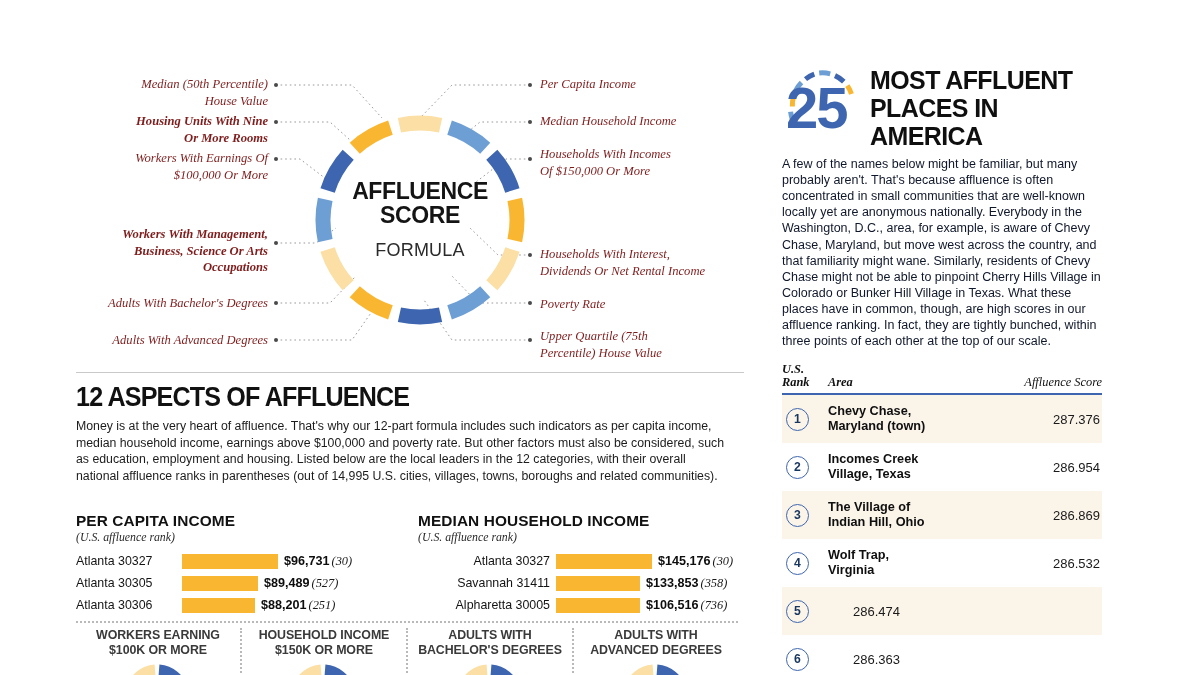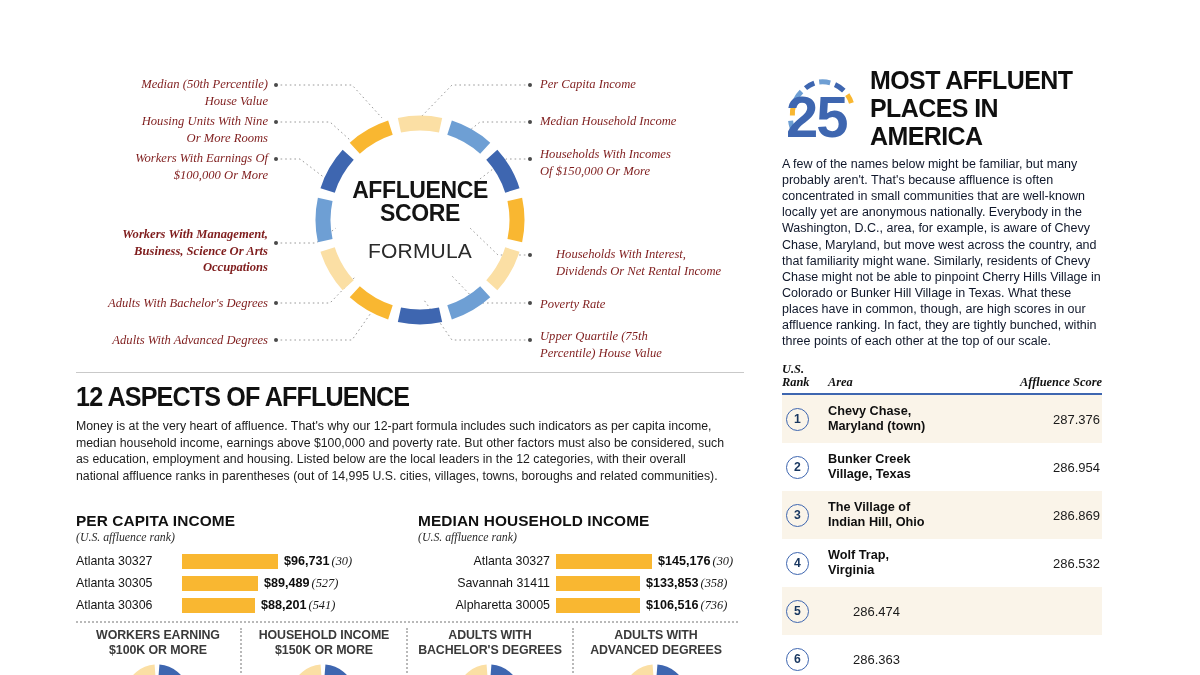--- a/index.html
+++ b/index.html
@@ -29,21 +29,21 @@
     align-items: center; justify-content: center;
     text-align: center; line-height: 1.03;
   }
   .donut-center .l1, .donut-center .l2 {
     font-family: "Liberation Sans", sans-serif;
     font-weight: 700; font-size: 23px; letter-spacing: -0.4px;
     color: #141414;
   }
   .donut-center .l3 {
     font-family: "Liberation Sans", sans-serif;
-    font-weight: 400; font-size: 21px; letter-spacing: 0.2px;
+    font-weight: 400; font-size: 18px; letter-spacing: 0.2px;
     color: #2a2a2a; margin-top: 14px;
   }
 
   .lbl {
     position: absolute;
     font-family: "Liberation Serif", serif;
     font-style: italic;
     font-size: 12.6px;
     line-height: 1.33;
     color: #7f1d1d;
@@ -124,21 +124,21 @@
     font-weight: 700; font-size: 12.4px; line-height: 1.18;
     color: #3a3a3a; letter-spacing: -0.1px; white-space: pre-line;
   }
   .tile .mini { margin-top: 7px; display: flex; justify-content: center; }
 
   
   .right-col {
     width: 420px; position: relative; padding: 56px 80px 0 0;
   }
   .rc-inner { width: 320px; margin-left: 2px; }
-  .masthead { display: flex; align-items: flex-end; gap: 10px; }
+  .masthead { display: flex; align-items: center; gap: 10px; }
   .num25 { position: relative; width: 78px; height: 76px; flex: 0 0 78px; }
   .num25 .digits {
     position: absolute; left: 4px; top: 14px;
     font-family: "Liberation Sans", sans-serif;
     font-weight: 700; font-size: 58px; letter-spacing: -2px;
     color: #3E66B0; line-height: 1;
   }
   .num25 svg { position: absolute; left: 0; top: 0; }
   .headline {
     font-family: "Liberation Sans", sans-serif;
@@ -155,21 +155,21 @@
   
   .tbl { margin-top: 14px; }
   .thead { display: flex; align-items: flex-end; padding-bottom: 3px; }
   .th {
     font-family: "Liberation Serif", serif; font-style: italic;
     font-weight: 700; font-size: 12.4px; color: #111; line-height: 1.08;
     white-space: pre-line;
   }
   .th.rank { width: 46px; }
   .th.area { flex: 1; }
-  .th.score { text-align: right; font-weight: 700; }
+  .th.score { text-align: right; font-weight: 400; }
   .thr { height: 2.5px; background: #3E66B0; }
   .trow { display: flex; align-items: center; height: 48px; padding-left: 4px; }
   .trow.alt { background: #FAF4E9; }
   .rankcell { width: 42px; }
   .rcircle {
     width: 23px; height: 23px; border: 1.6px solid #3E66B0;
     border-radius: 50%; display: flex; align-items: center; justify-content: center;
     font-size: 12.2px; font-weight: 700; color: #16355f;
   }
   .areacell {
@@ -227,21 +227,21 @@
         <div class="donut-center">
           <div class="l1">AFFLUENCE</div>
           <div class="l2">SCORE</div>
           <div class="l3">FORMULA</div>
         </div>
       </div>
 
       <div class="lbl left" style="right:512px;top:76px;width:160px;">Median (50th Percentile)
 House Value</div>
       <div class="dot" style="left:274px;top:83px;"></div>
-      <div class="lbl left" style="right:512px;top:113px;width:160px;">Housing Units With Nine
+      <div class="lbl left" style="right:512px;top:113px;width:160px;font-weight:bold;">Housing Units With Nine
 Or More Rooms</div>
       <div class="dot" style="left:274px;top:120px;"></div>
       <div class="lbl left" style="right:512px;top:150px;width:166px;">Workers With Earnings Of
 $100,000 Or More</div>
       <div class="dot" style="left:274px;top:157px;"></div>
       <div class="lbl left" style="right:512px;top:226px;width:172px;font-weight:bold;">Workers With Management,
 Business, Science Or Arts
 Occupations</div>
       <div class="dot" style="left:274px;top:241px;"></div>
       <div class="lbl left" style="right:512px;top:295px;width:200px;">Adults With Bachelor's Degrees</div>
@@ -249,21 +249,21 @@
       <div class="lbl left" style="right:512px;top:332px;width:200px;">Adults With Advanced Degrees</div>
       <div class="dot" style="left:274px;top:338px;"></div>
 
       <div class="lbl right" style="left:540px;top:76px;width:200px;">Per Capita Income</div>
       <div class="dot" style="left:528px;top:83px;"></div>
       <div class="lbl right" style="left:540px;top:113px;width:200px;">Median Household Income</div>
       <div class="dot" style="left:528px;top:120px;"></div>
       <div class="lbl right" style="left:540px;top:146px;width:200px;">Households With Incomes
 Of $150,000 Or More</div>
       <div class="dot" style="left:528px;top:157px;"></div>
-      <div class="lbl right" style="left:540px;top:246px;width:210px;margin-left:16px;">Households With Interest,
+      <div class="lbl right" style="left:540px;top:246px;width:210px;">Households With Interest,
 Dividends Or Net Rental Income</div>
       <div class="dot" style="left:528px;top:253px;"></div>
       <div class="lbl right" style="left:540px;top:296px;width:200px;">Poverty Rate</div>
       <div class="dot" style="left:528px;top:301px;"></div>
       <div class="lbl right" style="left:540px;top:328px;width:200px;">Upper Quartile (75th
 Percentile) House Value</div>
       <div class="dot" style="left:528px;top:338px;"></div>
     </div>
 
     <div class="rule" style="top:372px;"></div>
@@ -286,21 +286,21 @@
         <div class="barrow">
           <span class="name">Atlanta 30305</span>
           <span class="bar" style="width:76px;"></span>
           <span class="barval">$89,489</span>
           <span class="barrank">(527)</span>
         </div>
         <div class="barrow">
           <span class="name">Atlanta 30306</span>
           <span class="bar" style="width:73px;"></span>
           <span class="barval">$88,201</span>
-          <span class="barrank">(541)</span>
+          <span class="barrank">(251)</span>
         </div>
       </div>
 
       <div class="bargroup second">
         <h3>MEDIAN HOUSEHOLD INCOME</h3>
         <div class="sub">(U.S. affluence rank)</div>
         <div class="barrow">
           <span class="name">Atlanta 30327</span>
           <span class="bar" style="width:96px;"></span>
           <span class="barval">$145,176</span>
@@ -404,21 +404,21 @@
             <div class="rcircle">1</div>
           </div>
           <div class="areacell">Chevy Chase,
 Maryland (town)</div>
           <div class="scorecell">287.376</div>
         </div>
         <div class="trow">
           <div class="rankcell">
             <div class="rcircle">2</div>
           </div>
-          <div class="areacell">Bunker Creek
+          <div class="areacell">Incomes Creek
 Village, Texas</div>
           <div class="scorecell">286.954</div>
         </div>
         <div class="trow alt">
           <div class="rankcell">
             <div class="rcircle">3</div>
           </div>
           <div class="areacell">The Village of
 Indian Hill, Ohio</div>
           <div class="scorecell">286.869</div>

